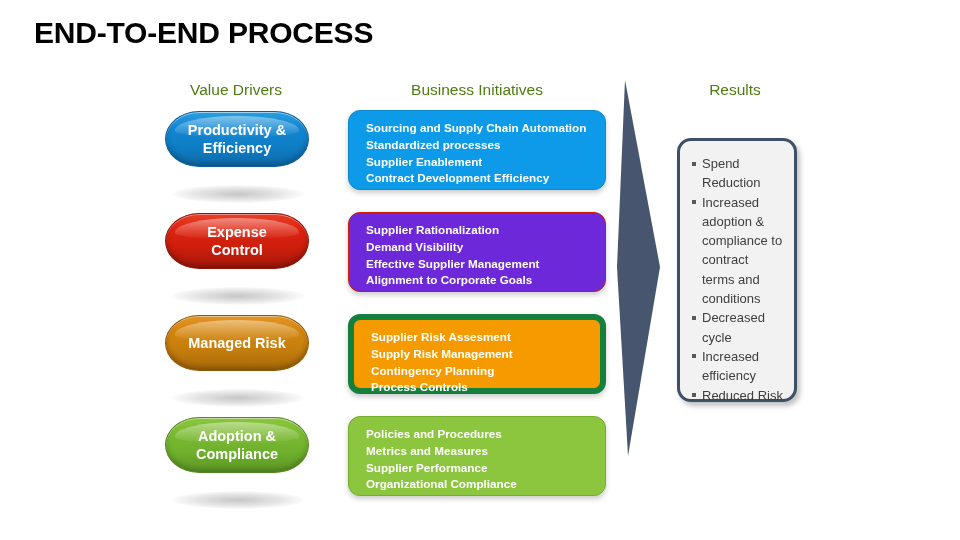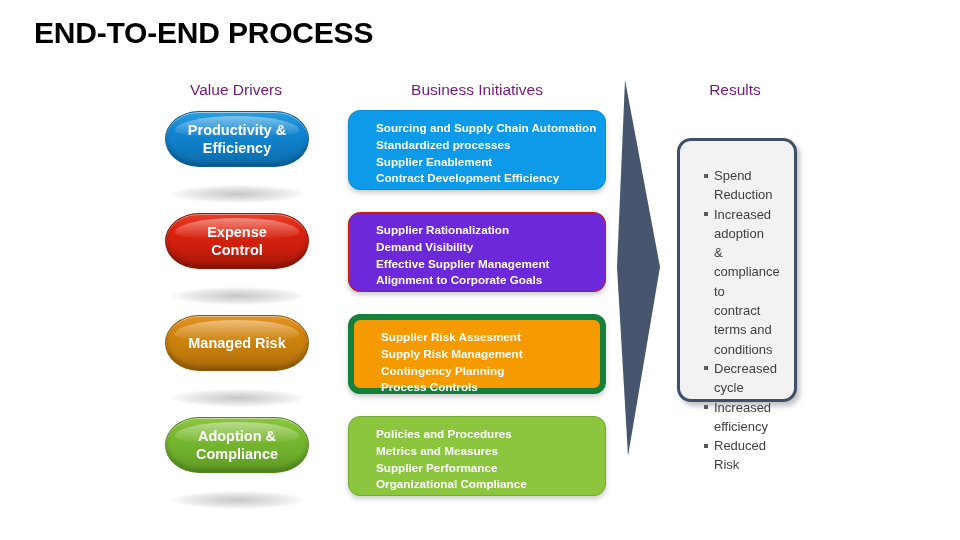--- a/index.html
+++ b/index.html
@@ -32,21 +32,21 @@
     font-weight: bold;
     color: #000000;
     letter-spacing: -0.2px;
     white-space: nowrap;
   }
 
   
   .col-head {
     position: absolute;
     font-size: 15.5px;
-    color: #701a75;
+    color: #4d7c0f;
     font-weight: normal;
     white-space: nowrap;
     text-align: center;
   }
   .col-head.value-drivers { left: 160px; top: 81px; width: 152px; }
   .col-head.business-init  { left: 348px; top: 81px; width: 258px; }
   .col-head.results        { left: 660px; top: 81px; width: 150px; }
 
   
   .drop-shadow {
@@ -119,21 +119,21 @@
   }
 
   
   .init-box {
     position: absolute;
     left: 348px;
     width: 258px;
     height: 80px;
     border-radius: 12px;
     box-sizing: border-box;
-    padding: 9px 0 0 27px;
+    padding: 9px 0 0 17px;
     color: #ffffff;
     font-size: 11.7px;
     font-weight: bold;
     line-height: 16.8px;
     z-index: 3;
   }
   .init-box .line { white-space: nowrap; }
 
   .box-blue {
     background: #0d9ae8;
@@ -175,21 +175,21 @@
     height: 264px;
     background: #f2f2f2;
     border: 3px solid #3e5068;
     border-radius: 14px;
     box-sizing: border-box;
     padding: 9px 6px 6px 8px;
     box-shadow: 3px 4px 5px rgba(120,120,120,0.45);
     z-index: 3;
   }
   .results-list {
-    margin: 16px;
+    margin: 4px;
     padding: 0;
     list-style: none;
   }
   .results-list li {
     position: relative;
     padding-left: 10px;
     font-size: 13px;
     line-height: 19.3px;
     color: #404040;
   }

